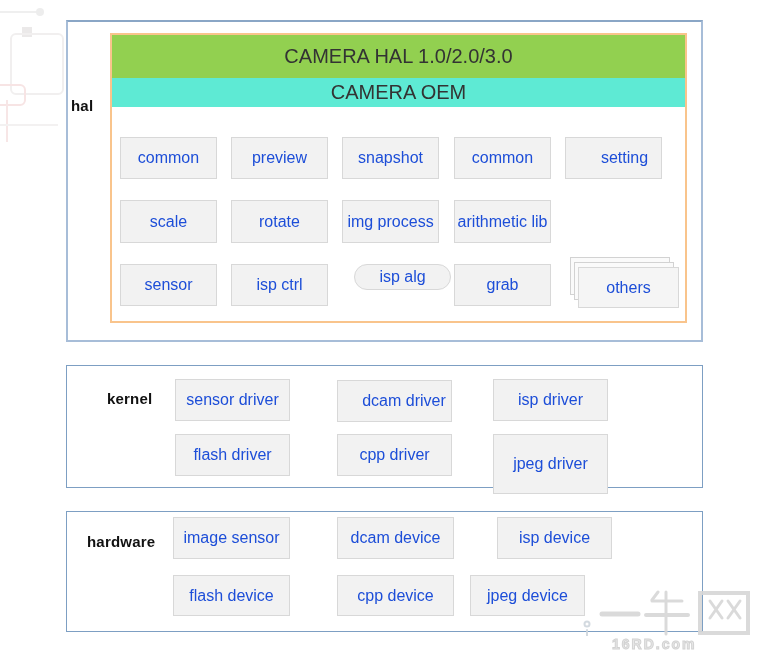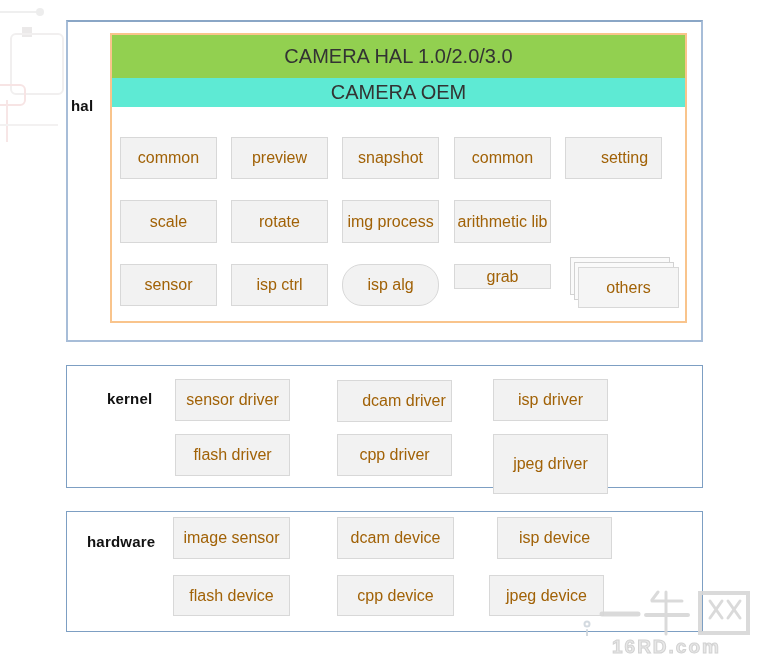--- a/index.html
+++ b/index.html
@@ -34,30 +34,30 @@
     position:absolute;left:0;right:0;display:flex;align-items:center;justify-content:center;
     font-size:20px;color:#333333;
   }
   .hdr-green{top:0;height:43px;background:#92d050;}
   .hdr-orange{top:43px;height:29px;background:#5eead4;}
 
   
   .box{
     position:absolute;background:#f2f2f2;border:1px solid #d8d8d8;box-sizing:border-box;
     display:flex;align-items:center;justify-content:center;text-align:center;
-    font-size:16px;color:#a16207;line-height:1.12;padding:2px;
+    font-size:16px;color:#1d4ed8;line-height:1.12;padding:2px;
   }
   .stack-layer{
     position:absolute;background:#fafafa;border:1px solid #d2d2d2;box-sizing:border-box;
   }
 
   
   .wm{position:absolute;pointer-events:none;}
   .wm-domain{
-    font-size:19px;font-weight:bold;letter-spacing:2px;
+    font-size:14px;font-weight:bold;letter-spacing:2px;
     color:#e8e8e8;-webkit-text-stroke:1px #d2d2d2;
   }
 </style>
 </head>
 <body>
 
 <div id="stage">
 
   <div class="deco trace" style="left:0;top:11px;width:38px;height:2px;"></div>
   <div class="deco trace-dot" style="left:36px;top:8px;width:8px;height:8px;"></div>
@@ -81,22 +81,22 @@
   <div class="box" style="left:454px;top:137px;width:97px;height:42px;">common</div>
   <div class="box" style="left:565px;top:137px;width:97px;height:42px;padding-left:24px;">setting</div>
 
   <div class="box" style="left:231px;top:200px;width:97px;height:43px;">rotate</div>
   <div class="box" style="left:120px;top:200px;width:97px;height:43px;">scale</div>
   <div class="box" style="left:342px;top:200px;width:97px;height:43px;">img process</div>
   <div class="box" style="left:454px;top:200px;width:97px;height:43px;">arithmetic lib</div>
 
   <div class="box" style="left:120px;top:264px;width:97px;height:42px;">sensor</div>
   <div class="box" style="left:231px;top:264px;width:97px;height:42px;">isp ctrl</div>
-  <div class="box" style="left:342px;top:264px;width:97px;height:42px;border-radius:20px;">isp alg</div>
-  <div class="box" style="left:454px;top:264px;width:97px;height:25px;text-align:center;">grab</div>
+  <div class="box" style="left:354px;top:264px;width:97px;height:26px;border-radius:20px;">isp alg</div>
+  <div class="box" style="left:454px;top:264px;width:97px;height:42px;text-align:center;">grab</div>
 
   <div class="stack-layer" style="left:570px;top:257px;width:100px;height:38px;"></div>
   <div class="stack-layer" style="left:574px;top:262px;width:100px;height:38px;"></div>
   <div class="box" style="left:578px;top:267px;width:101px;height:41px;background:#f5f5f5;">others</div>
 
   <div class="section section-thin" style="left:66px;top:365px;width:637px;height:123px;"></div>
   <div class="section-label" style="left:107px;top:390px;">kernel</div>
 
   <div class="box" style="left:175px;top:379px;width:115px;height:42px;">sensor driver</div>
   <div class="box" style="left:337px;top:380px;width:115px;height:42px;padding-left:21px;">dcam driver</div>
@@ -106,21 +106,21 @@
   <div class="box" style="left:493px;top:434px;width:115px;height:60px;text-align:right;">jpeg driver</div>
 
   <div class="section section-thin" style="left:66px;top:511px;width:637px;height:121px;"></div>
   <div class="section-label" style="left:87px;top:533px;">hardware</div>
 
   <div class="box" style="left:173px;top:517px;width:117px;height:42px;">image sensor</div>
   <div class="box" style="left:337px;top:517px;width:117px;height:42px;">dcam device</div>
   <div class="box" style="left:497px;top:517px;width:115px;height:42px;">isp device</div>
   <div class="box" style="left:173px;top:575px;width:117px;height:41px;">flash device</div>
   <div class="box" style="left:337px;top:575px;width:117px;height:41px;">cpp device</div>
-  <div class="box" style="left:489px;top:575px;width:115px;height:41px;">jpeg device</div>
+  <div class="box" style="left:470px;top:575px;width:115px;height:41px;">jpeg device</div>
 
   <div class="wm" style="left:580px;top:588px;width:176px;height:72px;">
 
     <svg width="176" height="48" viewBox="0 0 176 48" style="position:absolute;left:0;top:0;" fill="none" stroke="#d7d7d7" stroke-width="3" stroke-linecap="round" opacity="0.9">
 
       <circle cx="7" cy="36" r="2.5" stroke="#cfd6dd" stroke-width="2"></circle>
       <line x1="7" y1="42" x2="7" y2="48" stroke="#cfd6dd" stroke-width="2"></line>
 
       <line x1="22" y1="26" x2="58" y2="26" stroke-width="5"></line>
 

